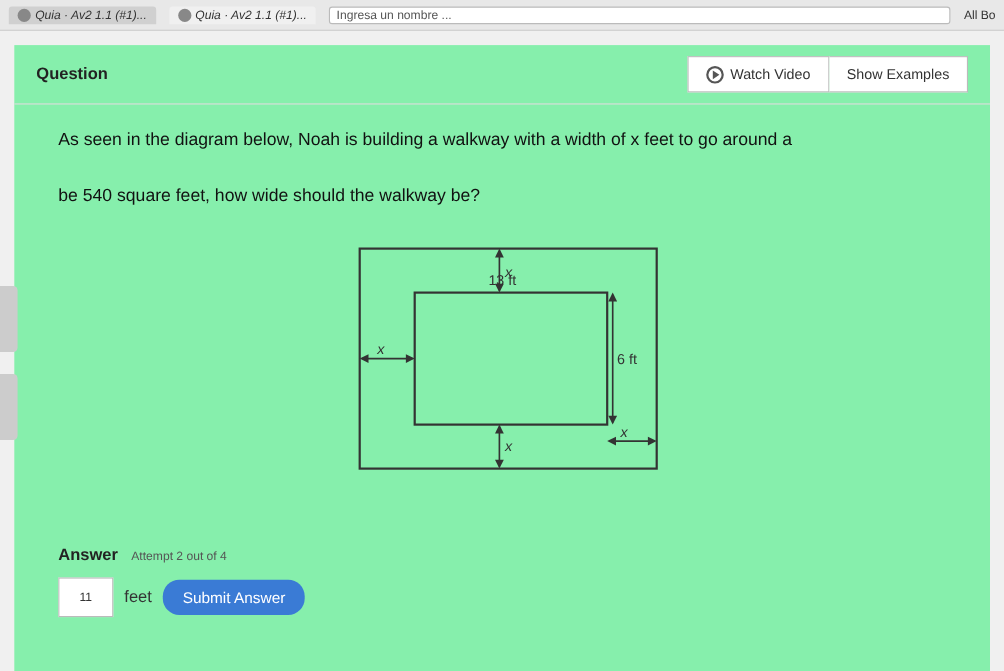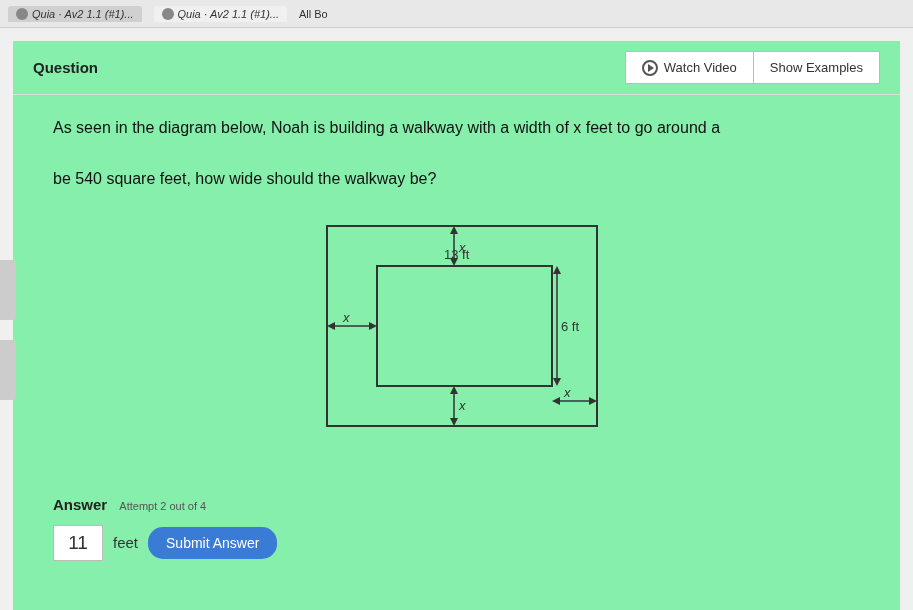--- a/index.html
+++ b/index.html
@@ -149,21 +149,21 @@
     }
     .answer-input-row {
       display: flex;
       align-items: center;
       gap: 10px;
     }
     .answer-input {
       width: 50px;
       height: 36px;
       border: 1px solid #bbb;
-      font-size: 19px;
+      font-size: 11px;
       text-align: center;
       color: #333;
       padding: 4px;
     }
     .feet-label {
       font-size: 15px;
       color: #333;
     }
     .submit-btn {
       background: #3a7bd5;
@@ -197,20 +197,23 @@
 <body>
 
 <div class="browser-bar">
   <div class="tab">
     <span class="tab-icon"></span>
     <span>Quia · Av2 1.1 (#1)...</span>
   </div>
   <div class="tab active">
     <span class="tab-icon"></span>
     <span>Quia · Av2 1.1 (#1)...</span>
+  </div>
+  <div class="address-bar">
+    <span>Ingresa un nombre ...</span>
   </div>
   <div class="browser-action">All Bo</div>
 </div>
 
 <div class="main-content">
 
   <div class="header-bar">
     <div class="header-left">Question</div>
     <div class="header-right">
       <button class="watch-video-btn">

